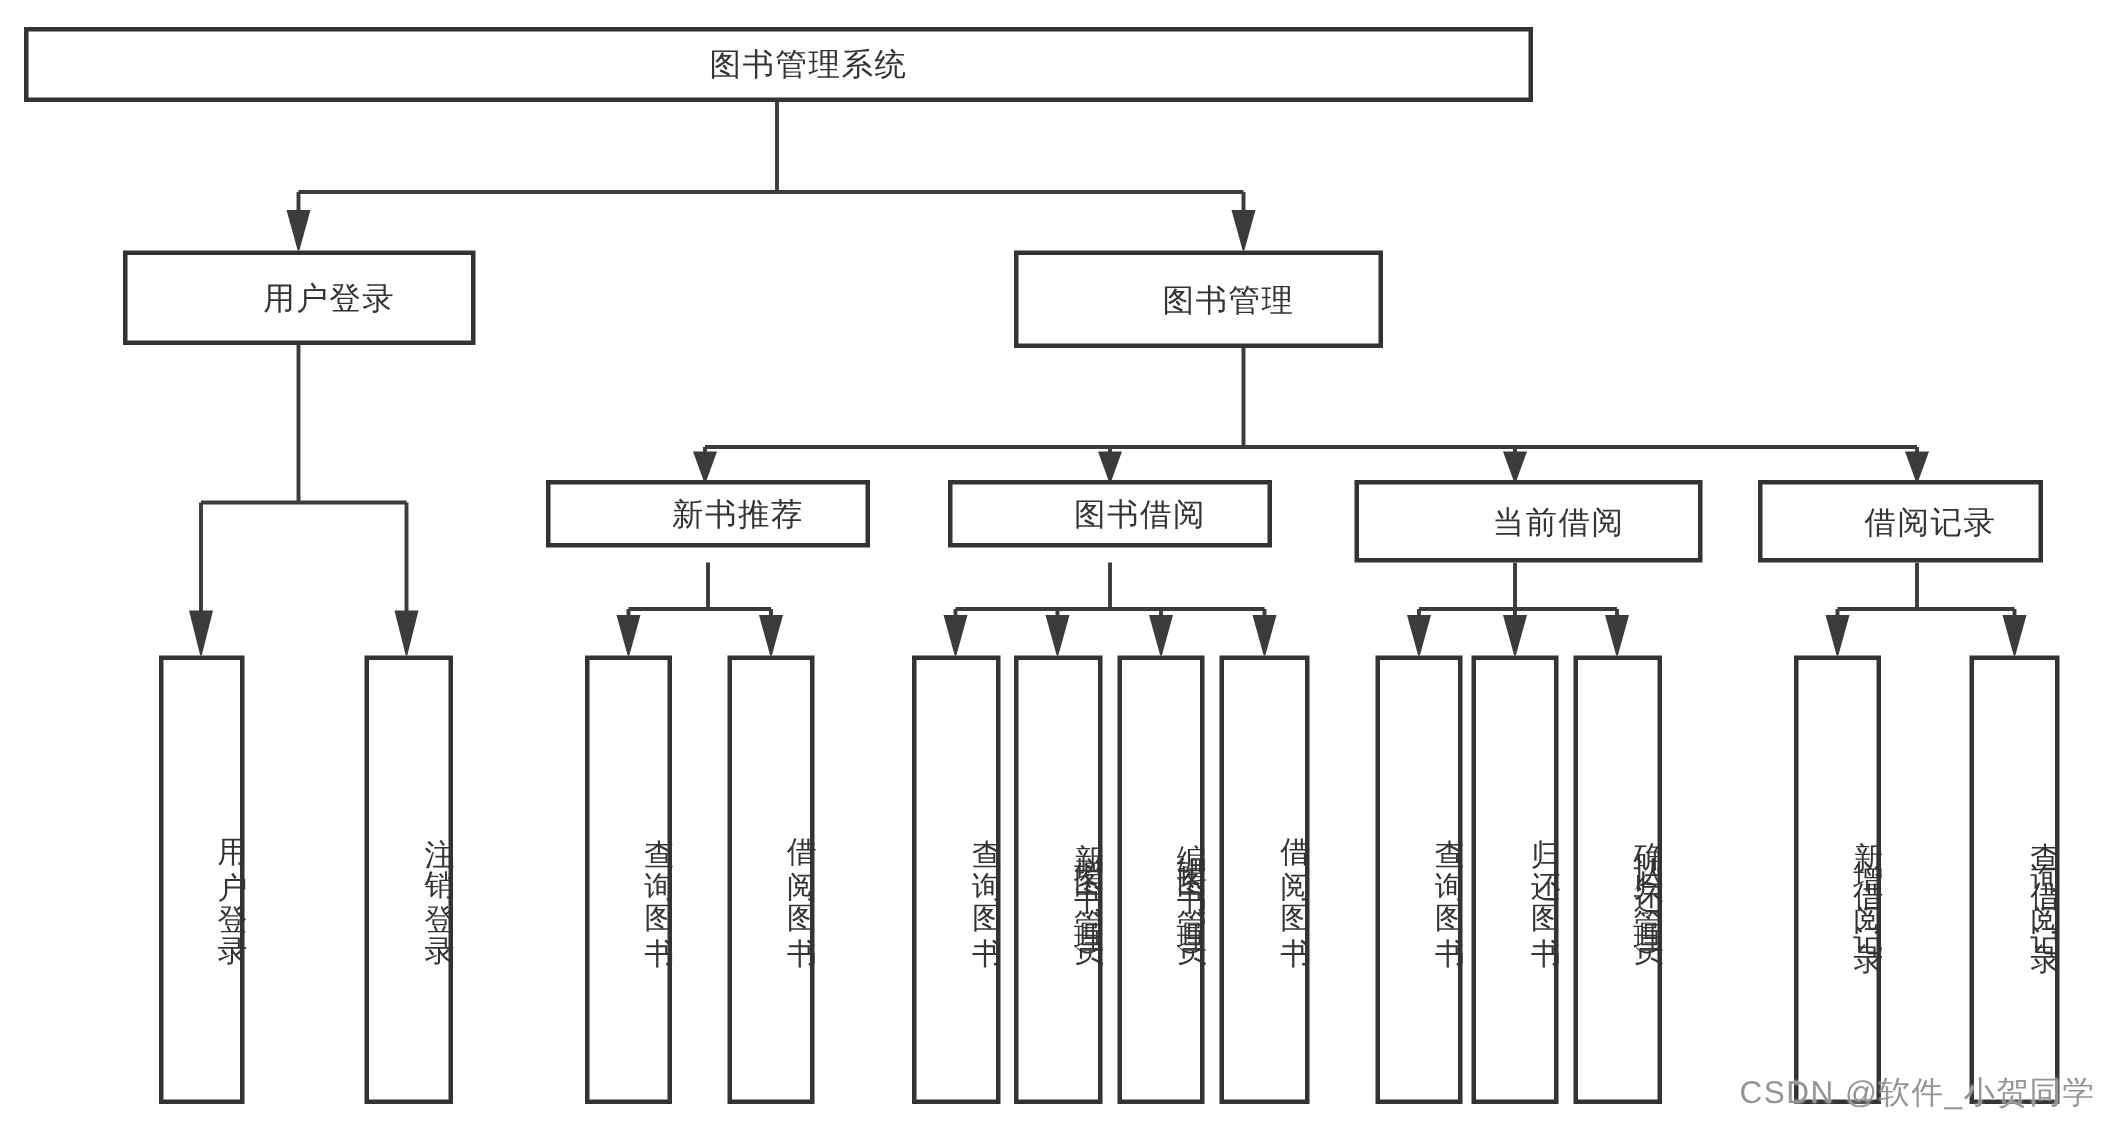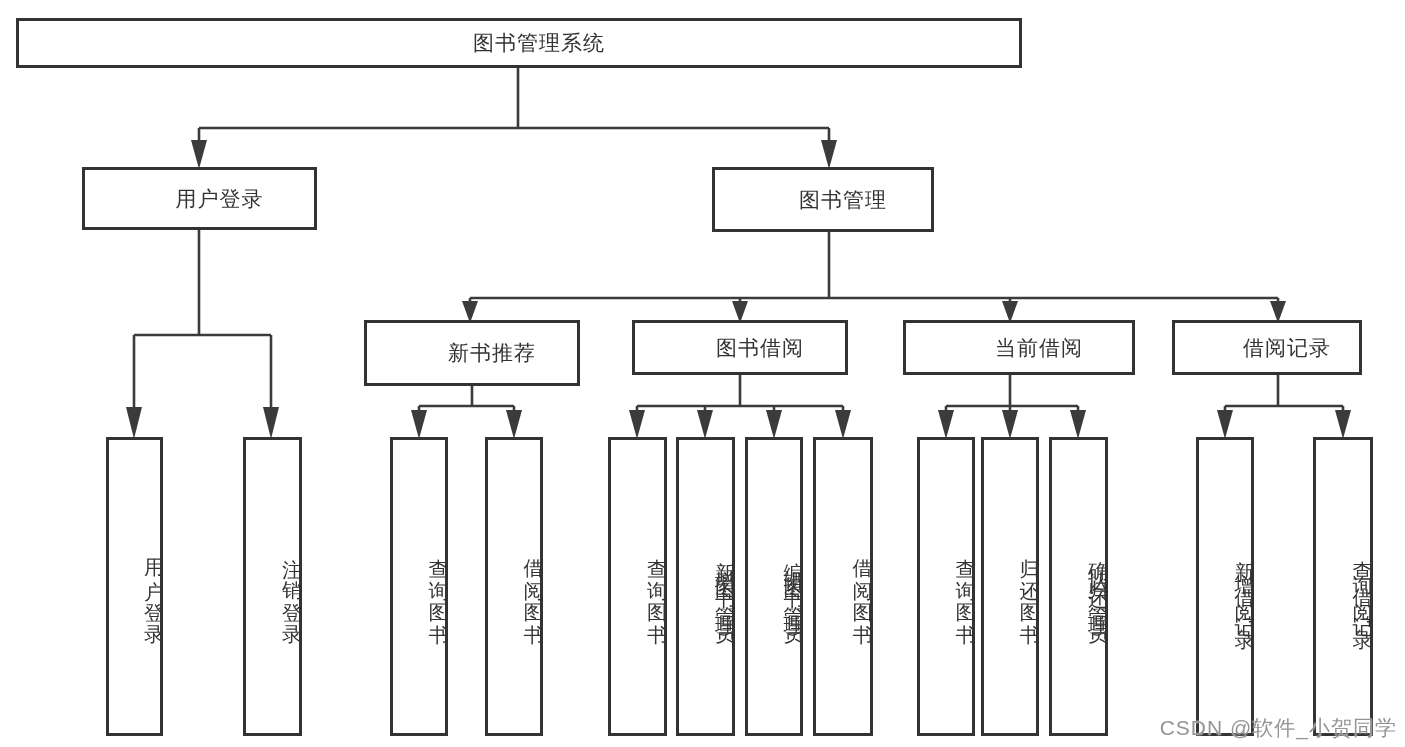--- a/index.html
+++ b/index.html
@@ -80,28 +80,28 @@
     </g>
   </svg>
 
   <div class="node h" style="left:16px;top:18px;width:1006px;height:50px">
     <span>图书管理系统</span>
   </div>
 
   <div class="node h" style="left:82px;top:167px;width:235px;height:63px">
     <span>用户登录</span>
   </div>
-  <div class="node h" style="left:712px;top:167px;width:222px;height:65px">
+  <div class="node h" style="left:676px;top:167px;width:246px;height:65px">
     <span>图书管理</span>
   </div>
 
-  <div class="node h" style="left:364px;top:320px;width:216px;height:66px">
+  <div class="node h" style="left:364px;top:320px;width:216px;height:45px">
     <span>新书推荐</span>
   </div>
-  <div class="node h" style="left:632px;top:320px;width:216px;height:55px">
+  <div class="node h" style="left:632px;top:320px;width:216px;height:45px">
     <span>图书借阅</span>
   </div>
   <div class="node h" style="left:903px;top:320px;width:232px;height:55px">
     <span>当前借阅</span>
   </div>
   <div class="node h" style="left:1172px;top:320px;width:190px;height:55px">
     <span>借阅记录</span>
   </div>
 
   <div class="node v" style="left:106px;top:437px;width:57px;height:299px">

